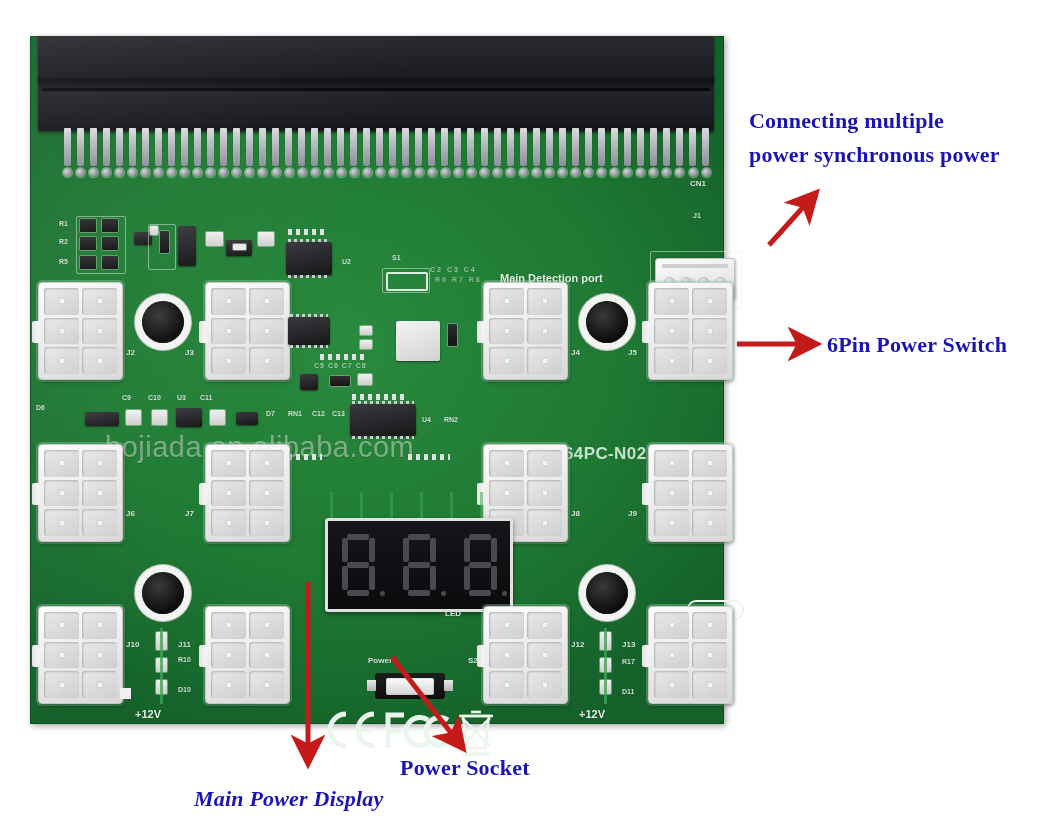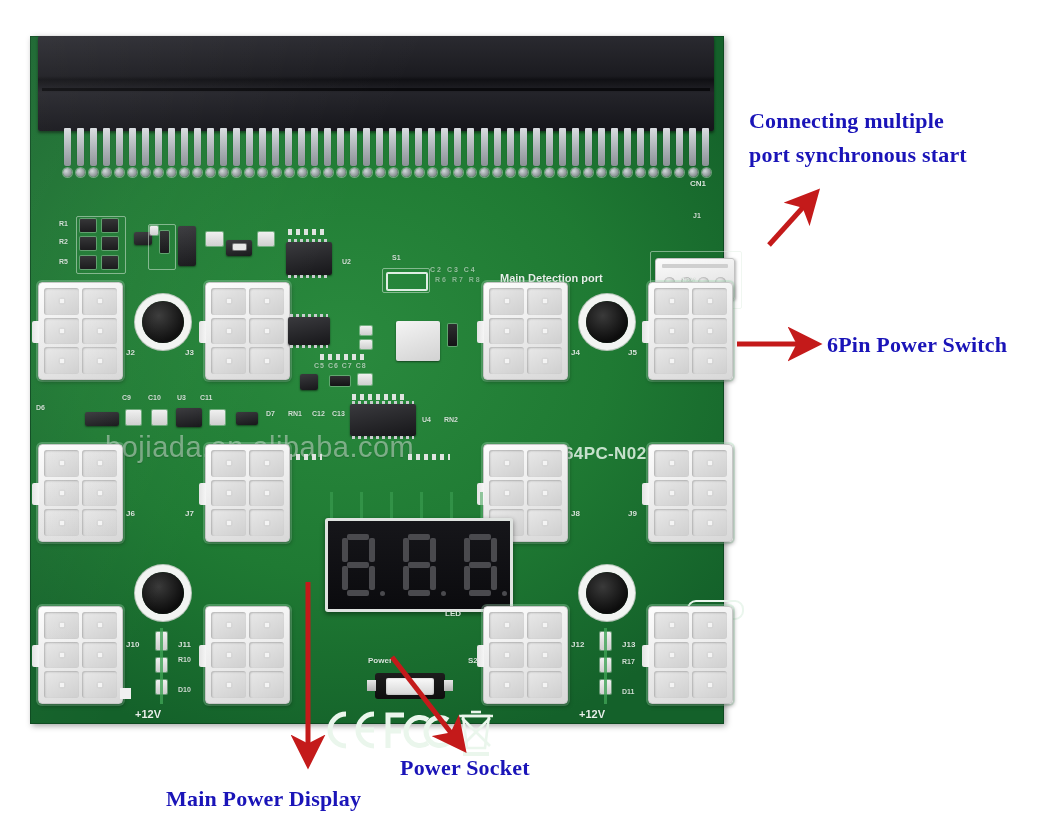--- a/index.html
+++ b/index.html
@@ -5,21 +5,21 @@
   html,body{margin:0;padding:0;background:#ffffff;}
   body{width:1052px;height:827px;position:relative;overflow:hidden;
        font-family:"Liberation Serif",serif;}
 
   
   .anno{position:absolute;color:#1a14b8;font-family:"Liberation Serif",serif;
         font-weight:bold;font-size:22px;letter-spacing:.2px;white-space:nowrap;}
   #anno-sync-l1{left:749px;top:108px;}
   #anno-sync-l2{left:749px;top:142px;}
   #anno-6pin{left:827px;top:332px;}
-  #anno-mainpwr{left:166px;top:786px;}
+  #anno-mainpwr{left:194px;top:786px;font-style:italic;}
   #anno-pwrsw{left:400px;top:755px;}
 
   
   .arrow{position:absolute;}
   .arrow svg{display:block;overflow:visible;}
 
   
   #pcb{position:absolute;left:30px;top:36px;width:694px;height:688px;
        background:
          radial-gradient(ellipse 70% 60% at 45% 45%, #2a8a3e 0%, #1f7a33 55%, #14612a 100%);
@@ -592,16 +592,16 @@
     <defs>
         <marker id="ah4" markerWidth="7" markerHeight="7" refX="5.5" refY="3.5" orient="auto">
       <path d="M0,0 L7,3.5 L0,7 L1.8,3.5 Z" fill="#c41a1a"></path>
         </marker>
       </defs>
     <line x1="2" y1="2" x2="72" y2="92" stroke="#c41a1a" stroke-width="5" marker-end="url(#ah4)"></line>
   </svg>
 </div>
 
 <div class="anno" id="anno-sync-l1">Connecting multiple</div>
-<div class="anno" id="anno-sync-l2">port synchronous start</div>
+<div class="anno" id="anno-sync-l2">power synchronous power</div>
 <div class="anno" id="anno-6pin">6Pin Power Switch</div>
 <div class="anno" id="anno-mainpwr">Main Power Display</div>
 <div class="anno" id="anno-pwrsw">Power Socket</div>
 
 </body></html>

